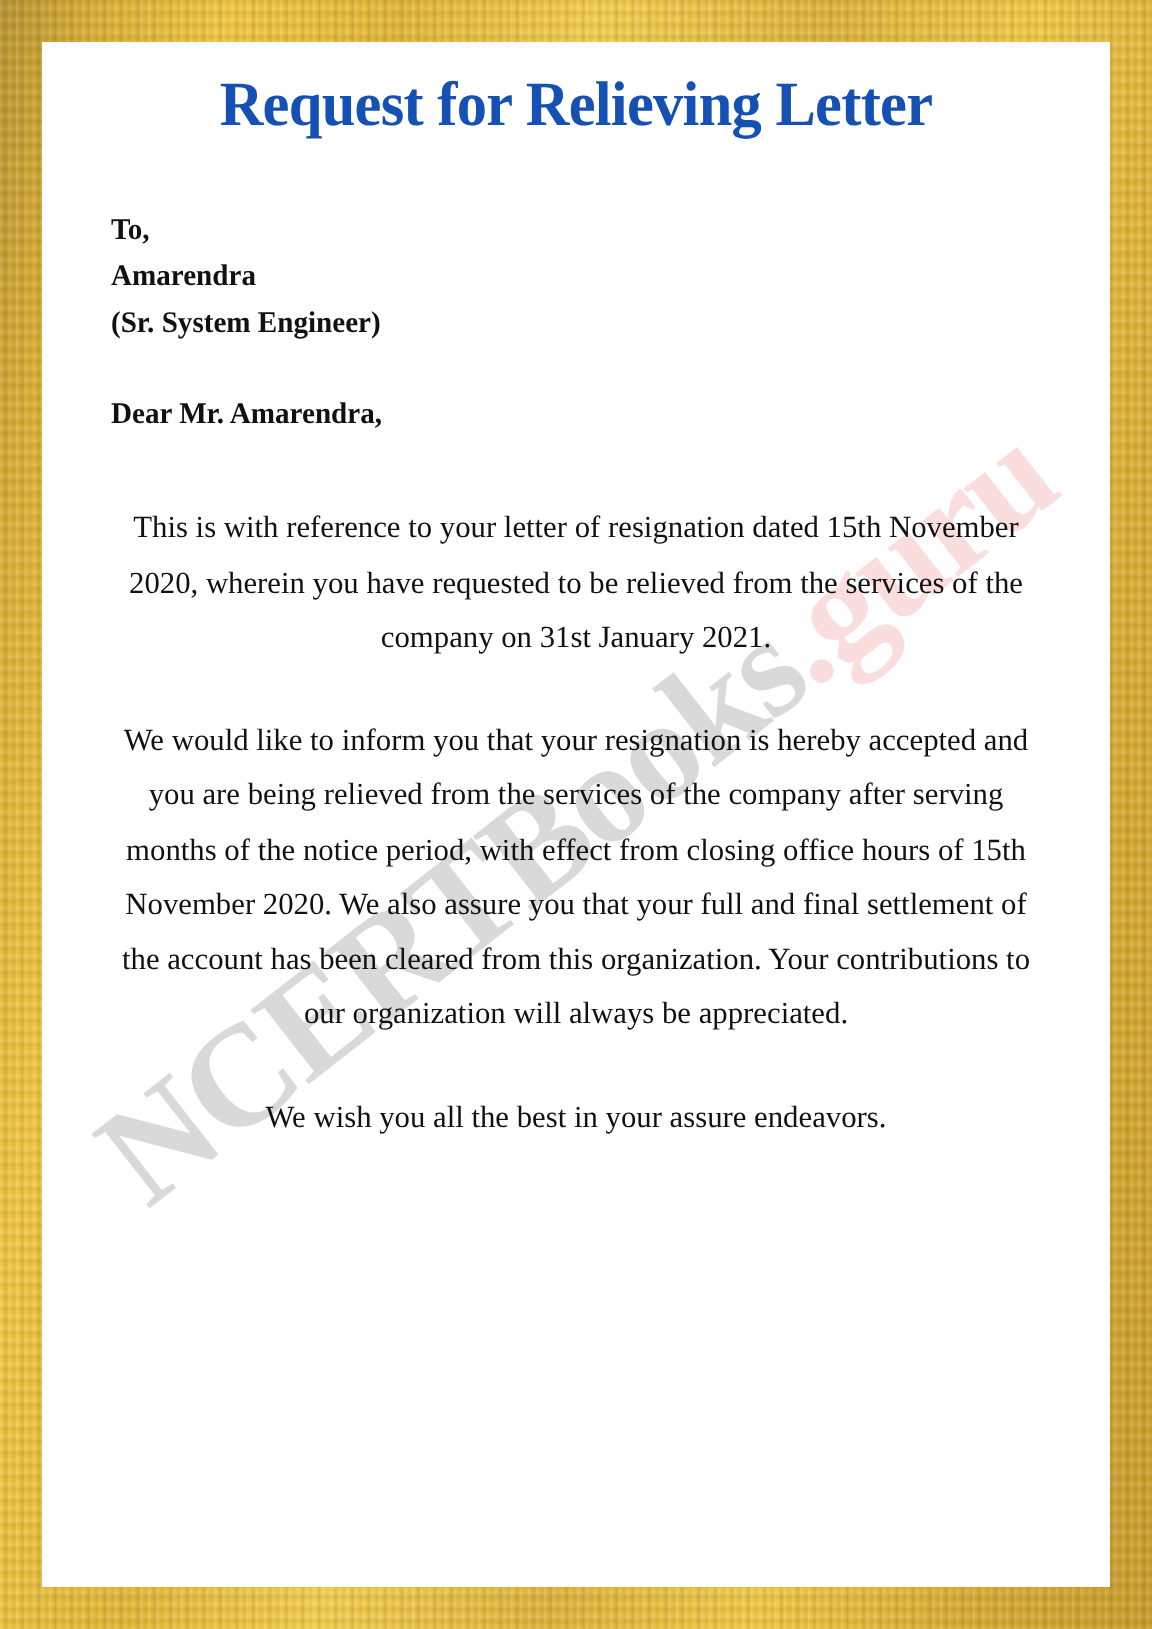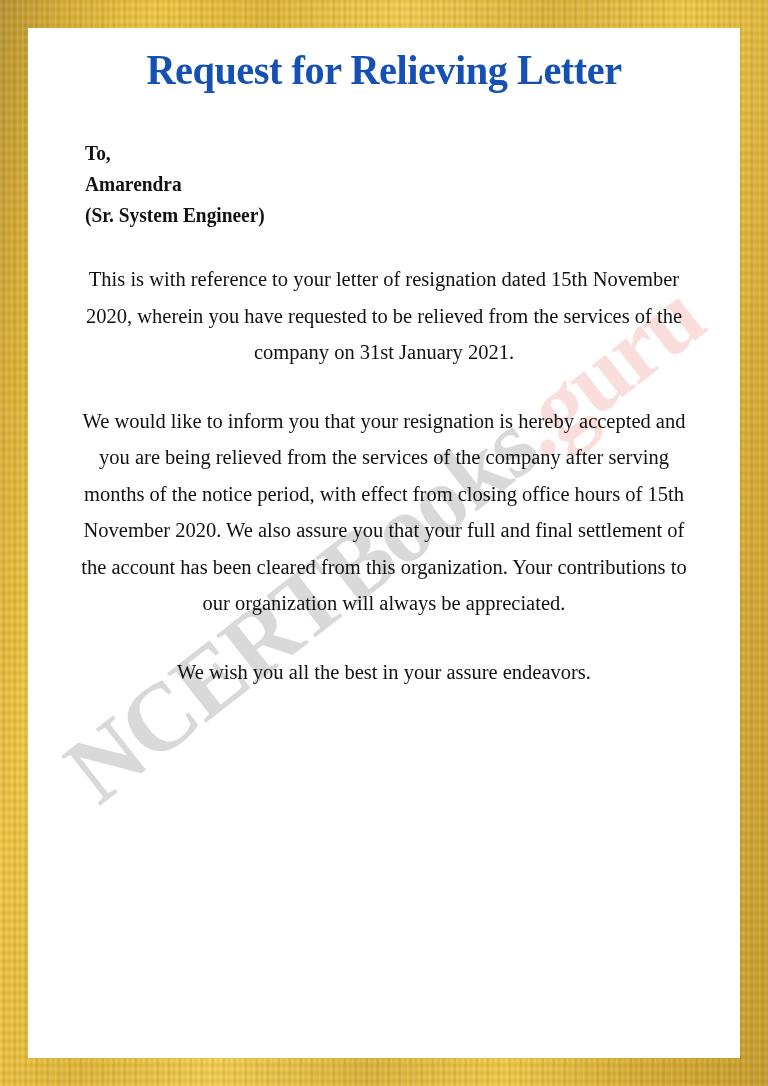--- a/index.html
+++ b/index.html
@@ -98,21 +98,21 @@
     line-height: 1.15;
     text-align: center;
     letter-spacing: -0.5px;
     margin: 0 0 44px 0;
     transform: scaleX(0.96);
     transform-origin: center;
     white-space: nowrap;
   }
 
   .addr-block {
-    margin: 0 0 30px 11px;
+    margin: 0 0 30px 0;
   }
 
   .line-bold {
     font-weight: bold;
     font-size: 20px;
     line-height: 1.55;
     color: #111111;
     margin: 0;
     transform: scaleX(0.97);
     transform-origin: left center;
@@ -160,20 +160,23 @@
 
       <h1 class="doc-title">Request for Relieving Letter</h1>
 
       <div class="addr-block">
         <p class="line-bold">To,</p>
         <p class="line-bold">Amarendra</p>
         <p class="line-bold">(Sr. System Engineer)</p>
       </div>
 
 
+      <div class="salutation-block">
+        <p class="line-bold">Dear Mr. Amarendra,</p>
+      </div>
 
       <p class="para">This is with reference to your letter of resignation dated 15th November 2020, wherein you have requested to be relieved from the services of the company on 31st January 2021.</p>
 
       <p class="para">We would like to inform you that your resignation is hereby accepted and you are being relieved from the services of the company after serving months of the notice period, with effect from closing office hours of 15th November 2020. We also assure you that your full and final settlement of the account has been cleared from this organization. Your contributions to our organization will always be appreciated.</p>
 
       <p class="para para-wish">We wish you all the best in your assure endeavors.</p>
 
 
     </div>
   </div>

